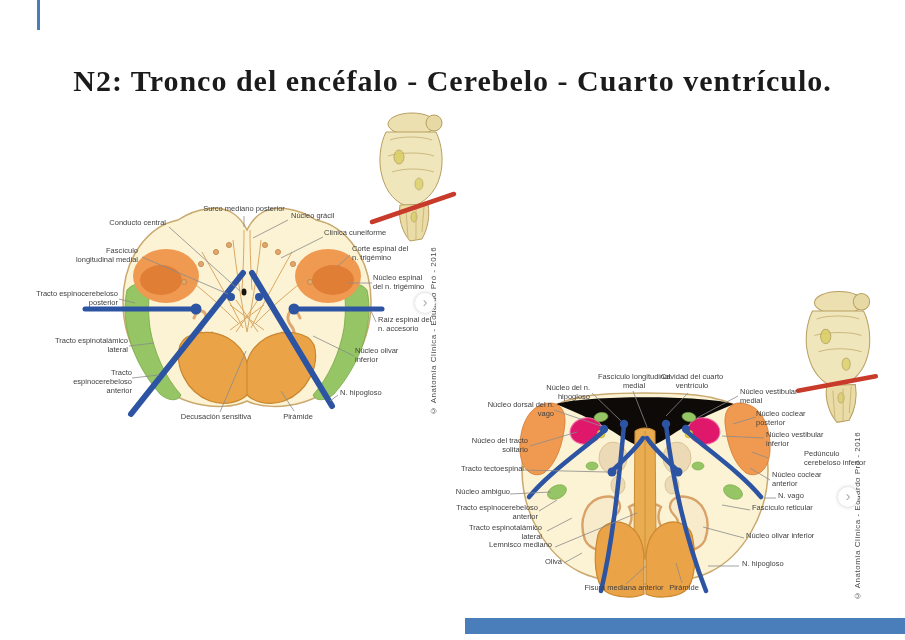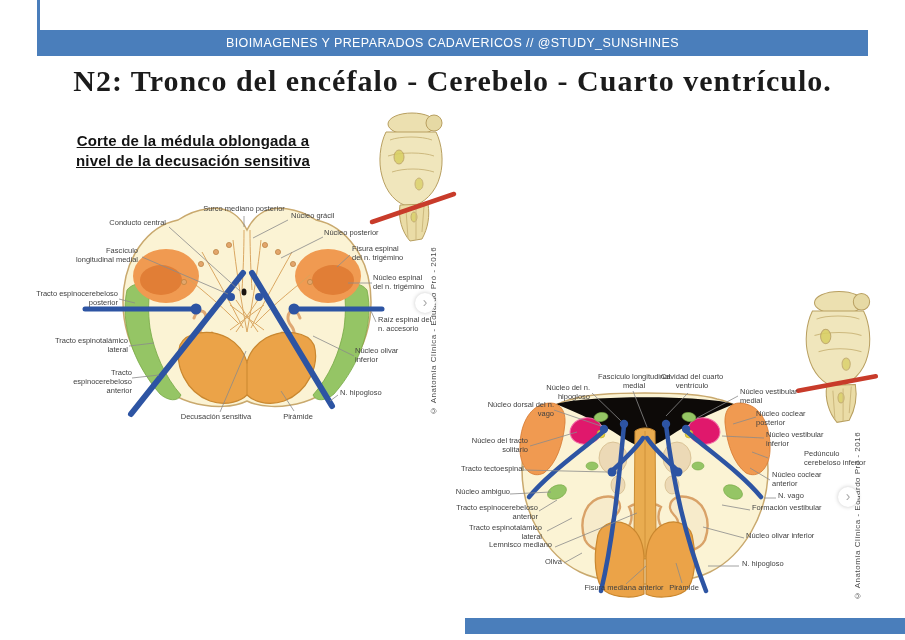--- a/index.html
+++ b/index.html
@@ -45,29 +45,22 @@
         <path d="M24,30 C34,26 56,26 66,30 M22,46 C34,42 58,42 68,46 M26,62 C38,58 56,58 68,62" stroke="#CDB97E" fill="none"></path>
         <ellipse cx="33" cy="47" rx="5" ry="7" fill="#D8CF62" opacity=".85"></ellipse>
         <ellipse cx="53" cy="74" rx="4" ry="6" fill="#D8CF62" opacity=".75"></ellipse>
         <ellipse cx="48" cy="107" rx="3" ry="5" fill="#D8CF62" opacity=".75"></ellipse>
         <path d="M40,100 L42,128 M50,98 L50,130 M58,96 L56,122" stroke="#CDB97E" fill="none"></path>
       </g>
     </defs>
   </svg>
 
   <div class="top-tick"></div>
-  <div class="banner">
-    <span>BIOIMAGENES Y PREPARADOS CADAVERICOS // @STUDY_SUNSHINES</span>
-  </div>
   <div class="main-title">N2: Tronco del encéfalo - Cerebelo - Cuarto ventrículo.</div>
 
-  <div class="fig-title" style="left:62px;top:131px;width:262px;">
-    <div>Corte de la médula oblongada a</div>
-    <div>nivel de la decusación sensitiva</div>
-  </div>
 
   <svg class="svg-abs" style="left:366px;top:110px;" width="92" height="136" viewBox="0 0 92 136">
     <use href="#bstem"></use>
     <line x1="6" y1="112" x2="88" y2="84" stroke="#C83B2A" stroke-width="4.5" stroke-linecap="round"></line>
   </svg>
 
   <svg class="svg-abs" style="left:30px;top:190px;" width="410" height="250" viewBox="30 190 410 250">
 
     <path d="M123,302 C123,258 148,226 178,220 C196,208 220,204 234,214 C240,218 244,224 247,230
          C250,224 254,218 260,214 C274,204 298,208 316,220 C346,226 371,258 371,302
@@ -139,22 +132,22 @@
       <line x1="129" y1="346" x2="154" y2="343"></line>
       <line x1="132" y1="378" x2="159" y2="375"></line>
       <line x1="220" y1="412" x2="246" y2="351"></line>
       <line x1="294" y1="411" x2="281" y2="391"></line>
     </g>
   </svg>
 
   <div class="lb lb-c" style="left:198px;top:205px;width:92px;">Surco mediano posterior</div>
   <div class="lb lb-l" style="left:291px;top:212px;width:60px;">Núcleo grácil</div>
   <div class="lb lb-r" style="left:100px;top:219px;width:66px;">Conducto central</div>
-  <div class="lb lb-l" style="left:324px;top:229px;width:72px;">Núcleo posterior</div>
-  <div class="lb lb-l" style="left:352px;top:245px;width:58px;">Fisura espinal del n. trigémino</div>
+  <div class="lb lb-l" style="left:324px;top:229px;width:72px;">Clínica cuneiforme</div>
+  <div class="lb lb-l" style="left:352px;top:245px;width:58px;">Corte espinal del n. trigémino</div>
   <div class="lb lb-l" style="left:373px;top:274px;width:60px;">Núcleo espinal del n. trigémino</div>
   <div class="lb lb-l" style="left:378px;top:316px;width:58px;">Raíz espinal del n. accesorio</div>
   <div class="lb lb-l" style="left:355px;top:347px;width:50px;">Núcleo olivar inferior</div>
   <div class="lb lb-l" style="left:340px;top:389px;width:60px;">N. hipogloso</div>
   <div class="lb lb-r" style="left:66px;top:247px;width:72px;">Fascículo longitudinal medial</div>
   <div class="lb lb-r" style="left:34px;top:290px;width:84px;">Tracto espinocerebeloso posterior</div>
   <div class="lb lb-r" style="left:52px;top:337px;width:76px;">Tracto espinotalámico lateral</div>
   <div class="lb lb-r" style="left:56px;top:369px;width:76px;">Tracto espinocerebeloso anterior</div>
   <div class="lb lb-c" style="left:178px;top:413px;width:76px;">Decusación sensitiva</div>
   <div class="lb lb-c" style="left:276px;top:413px;width:44px;">Pirámide</div>
@@ -253,21 +246,21 @@
   <div class="lb lb-r" style="left:478px;top:401px;width:76px;">Núcleo dorsal del n. vago</div>
   <div class="lb lb-l" style="left:756px;top:410px;width:78px;">Núcleo coclear posterior</div>
   <div class="lb lb-r" style="left:462px;top:437px;width:66px;">Núcleo del tracto solitario</div>
   <div class="lb lb-l" style="left:766px;top:431px;width:80px;">Núcleo vestibular inferior</div>
   <div class="lb lb-l" style="left:770px;top:450px;width:72px;padding-left:34px;">Pedúnculo cerebeloso inferior</div>
   <div class="lb lb-r" style="left:452px;top:465px;width:72px;">Tracto tectoespinal</div>
   <div class="lb lb-l" style="left:772px;top:471px;width:62px;">Núcleo coclear anterior</div>
   <div class="lb lb-r" style="left:444px;top:488px;width:66px;">Núcleo ambiguo</div>
   <div class="lb lb-l" style="left:778px;top:492px;width:50px;">N. vago</div>
   <div class="lb lb-r" style="left:446px;top:504px;width:92px;">Tracto espinocerebeloso anterior</div>
-  <div class="lb lb-l" style="left:752px;top:504px;width:80px;">Formación vestibular</div>
+  <div class="lb lb-l" style="left:752px;top:504px;width:80px;">Fascículo reticular</div>
   <div class="lb lb-r" style="left:452px;top:524px;width:90px;">Tracto espinotalámico lateral</div>
   <div class="lb lb-l" style="left:746px;top:532px;width:88px;">Núcleo olivar inferior</div>
   <div class="lb lb-r" style="left:470px;top:541px;width:82px;">Lemnisco mediano</div>
   <div class="lb lb-r" style="left:514px;top:558px;width:48px;">Oliva</div>
   <div class="lb lb-l" style="left:742px;top:560px;width:60px;">N. hipogloso</div>
   <div class="lb lb-c" style="left:580px;top:584px;width:88px;">Fisura mediana anterior</div>
   <div class="lb lb-c" style="left:658px;top:584px;width:52px;">Pirámide</div>
 
   <div class="credit" style="left:853px;top:440px;height:160px;">© Anatomía Clínica - Eduardo Pró - 2016</div>
   <div class="chev" style="left:838px;top:487px;">›</div>

